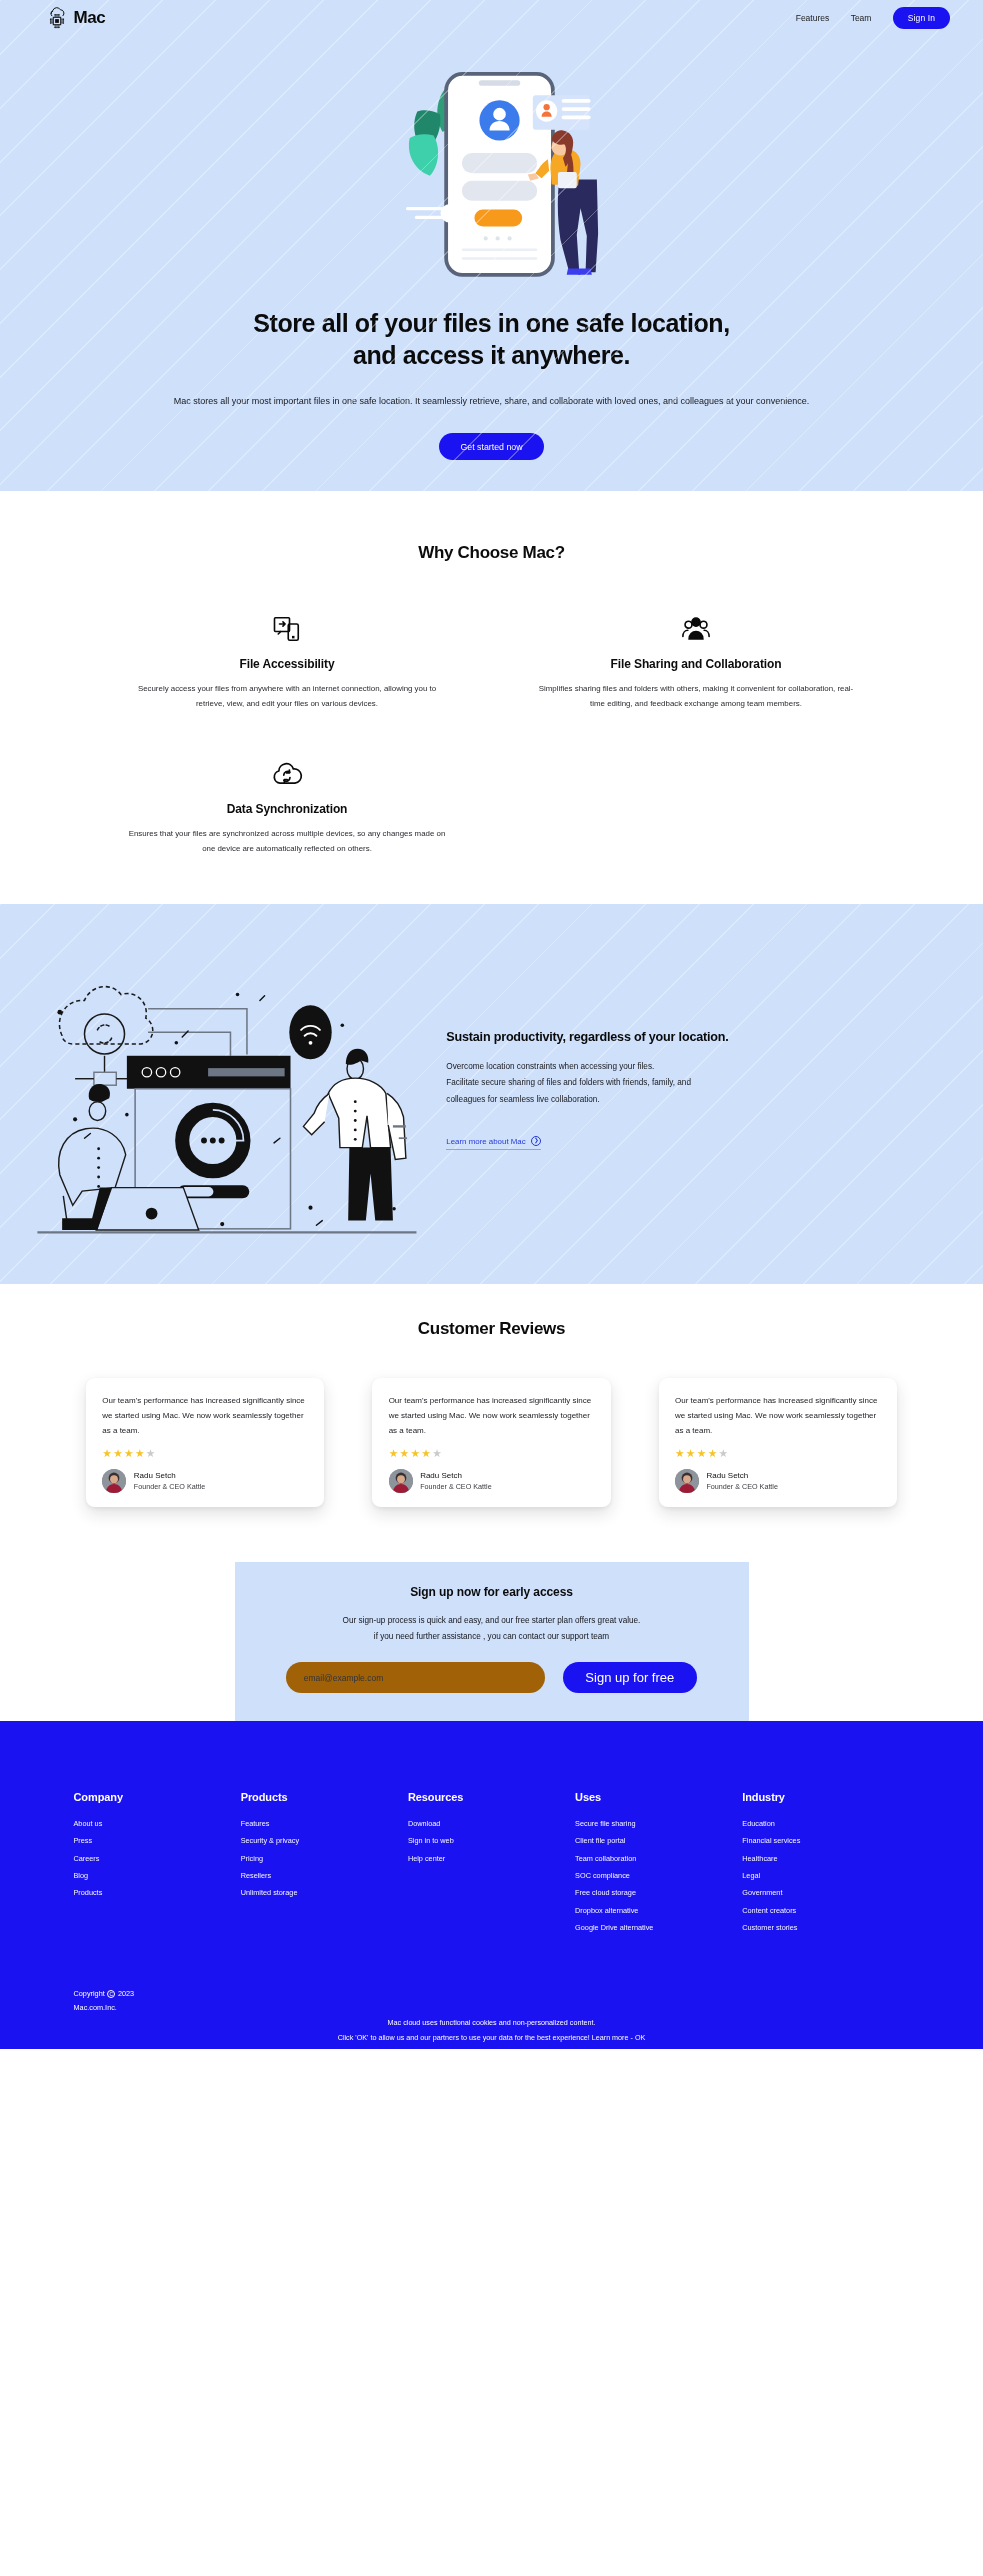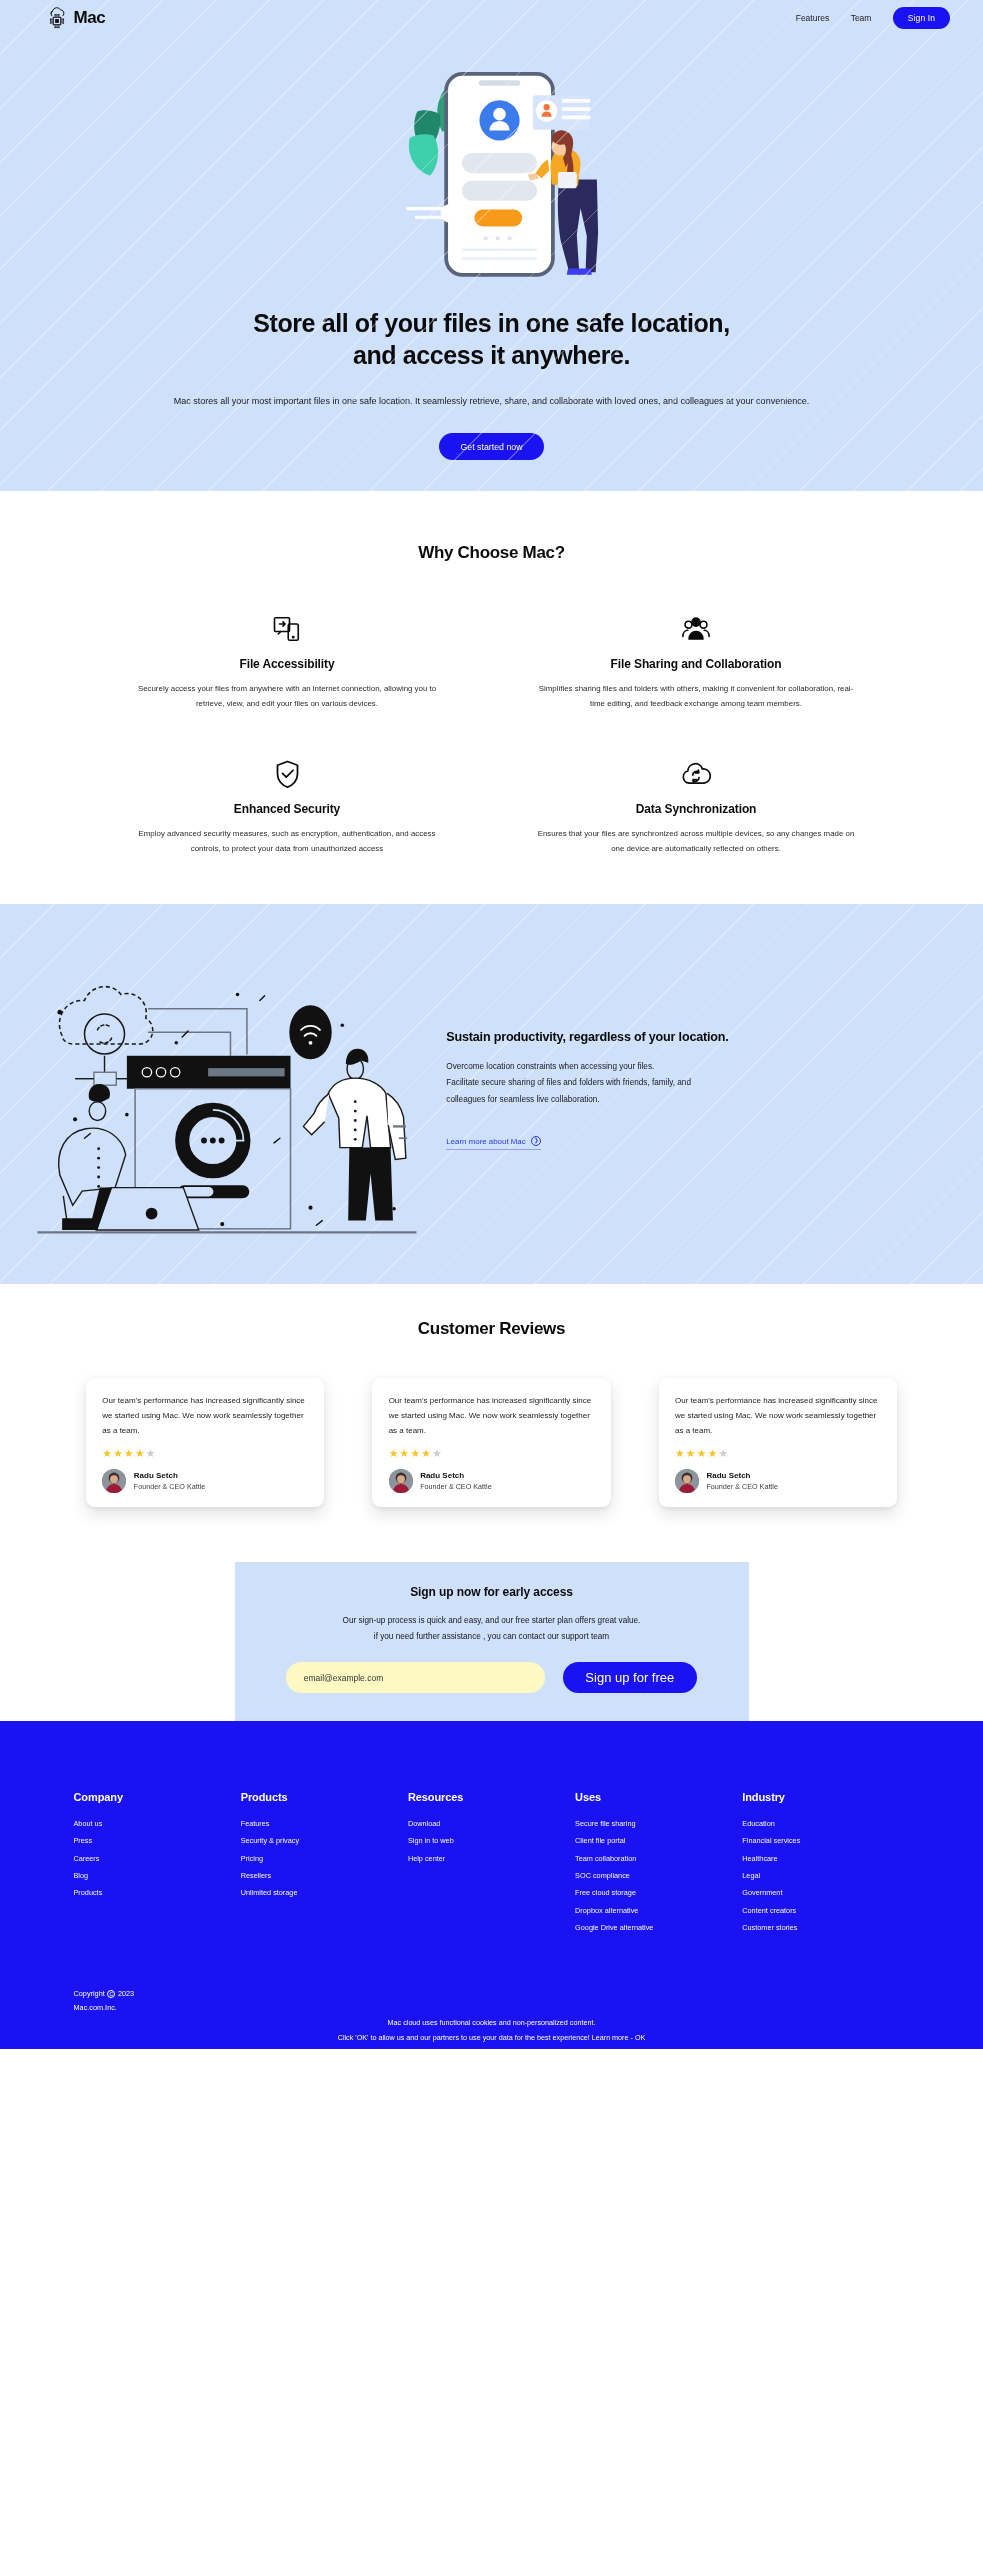--- a/index.html
+++ b/index.html
@@ -119,35 +119,35 @@
   .stars { margin-top: 10px; font-size: 10.7px; letter-spacing: 1.3px; line-height: 1; }
   .star-on { color: #f7c325; }
   .star-off { color: #c9cacd; }
   .reviewer { margin-top: 10px; display: flex; align-items: center; gap: 7.5px; }
   .avatar {
     width: 24px; height: 24px; border-radius: 50%; overflow: hidden; flex: 0 0 24px;
     background: linear-gradient(160deg,#9aa0a8,#6e737a);
     position: relative;
   }
   .avatar svg { position: absolute; inset: 0; width: 100%; height: 100%; }
-  .reviewer-name { font-size: 8px; font-weight: 700; color: #111; }
+  .reviewer-name { font-size: 8px; font-weight: 400; color: #111; }
   .reviewer-role { font-size: 7.2px; color: #3a3b40; margin-top: 1.9px; }
 
   
   .signup-wrap { position: relative; padding: 55px 0 0; }
   .signup {
     position: relative; z-index: 5;
     width: 514px; margin: 0 auto; background: #cfe0fb;
     padding: 22.6px 25px 28px; text-align: center;
   }
   .signup-title { font-size: 12px; font-weight: 700; color: #0b0b0b; letter-spacing: -0.1px; }
   .signup-text { margin-top: 14px; font-size: 8.2px; line-height: 1.95; color: #14151a; }
   .signup-form { margin-top: 17.6px; display: flex; justify-content: center; align-items: center; gap: 17.6px; }
   .email-input {
-    width: 259px; height: 31px; border: none; border-radius: 15.7px; background: #fef9c3;
+    width: 259px; height: 31px; border: none; border-radius: 15.7px; background: #a16207;
     padding: 0 17.6px; font-family: inherit; font-size: 8.5px; color: #1b1b1b; outline: none;
   }
   .email-input::placeholder { color: #32343a; }
   .btn-signup {
     background: #1a12f0; color: #fff; border: none; border-radius: 15.7px;
     height: 31px; padding: 0 22.6px; font-family: inherit; font-size: 13px; cursor: pointer;
   }
 
   
   .footer { position: relative; background: #1a12f0; color: #fff; padding: 70px 0 0; }
@@ -312,30 +312,20 @@
             <circle cx="36" cy="17" r="5.5"></circle>
             <path d="M13 40c0-7 5-12 11-12s11 5 11 12z" fill="#0a0a0a"></path>
             <path d="M3 36c0-6 3.5-10 8-10" stroke-linecap="round"></path>
             <path d="M45 36c0-6-3.5-10-8-10" stroke-linecap="round"></path>
           </svg>
         </div>
         <div class="feature-title">File Sharing and Collaboration</div>
         <p class="feature-text">Simplifies sharing files and folders with others, making it convenient for collaboration, real-time editing, and feedback exchange among team members.</p>
       </div>
 
-      <div class="feature">
-        <div class="feature-icon">
-          <svg width="29" height="30" viewBox="0 0 46 48" fill="none" stroke="#0a0a0a" stroke-width="2.8">
-            <path d="M23 4 7 10v14c0 10 7 18 16 21 9-3 16-11 16-21V10z" stroke-linejoin="round"></path>
-            <path d="M15 23l6 6 11-11" stroke-linecap="round" stroke-linejoin="round"></path>
-          </svg>
-        </div>
-        <div class="feature-title">Enhanced Security</div>
-        <p class="feature-text">Employ advanced security measures, such as encryption, authentication, and access controls, to protect your data from unauthorized access</p>
-      </div>
 
       <div class="feature">
         <div class="feature-icon">
           <svg width="31" height="26.4" viewBox="0 0 50 42" fill="none" stroke="#0a0a0a" stroke-width="2.8">
             <path d="M13 37a10 10 0 0 1-2-19.6A12 12 0 0 1 34.4 14 9.5 9.5 0 0 1 37 37z" stroke-linejoin="round"></path>
             <path d="M19 24a6 6 0 0 1 9.8-4.6M29 28a6 6 0 0 1-9.8 4.6" stroke-linecap="round"></path>
             <path d="M28 16v4.5h-4.5M20 36v-4.5h4.5" stroke-linecap="round" stroke-linejoin="round"></path>
           </svg>
         </div>
         <div class="feature-title">Data Synchronization</div>

